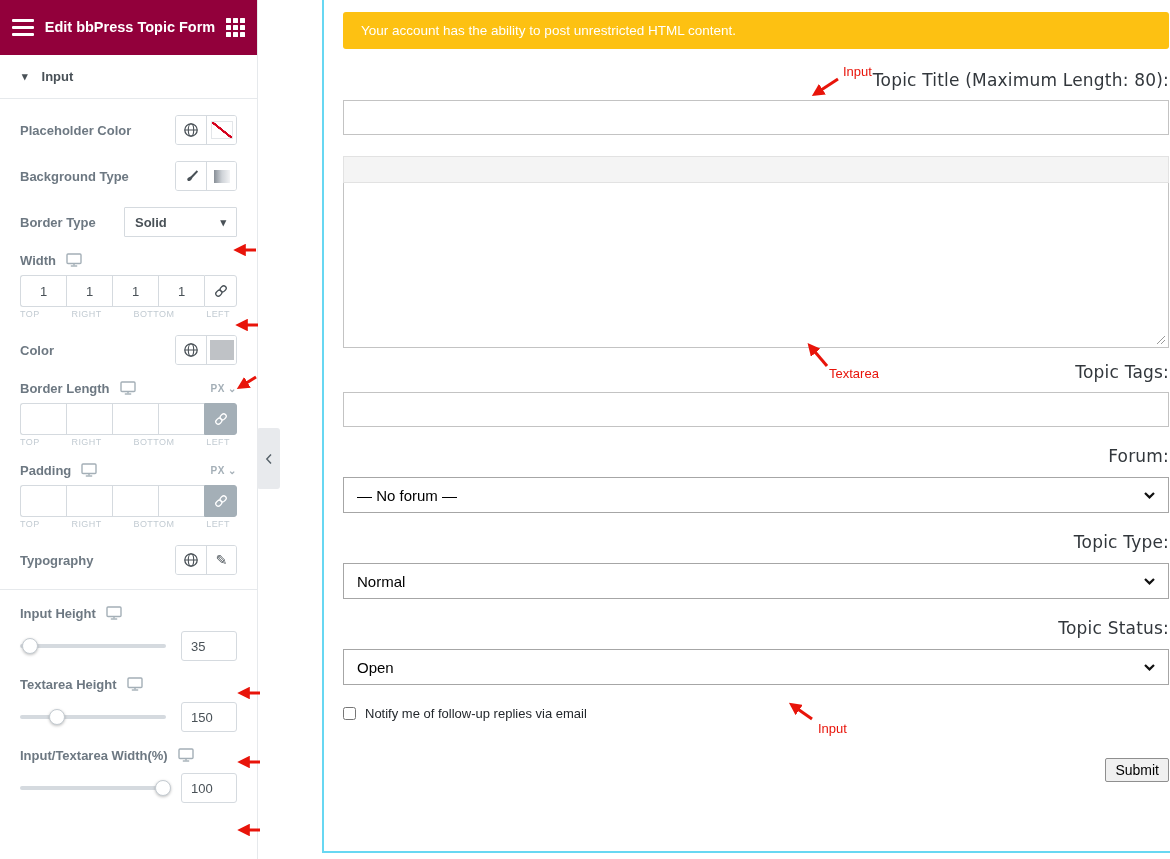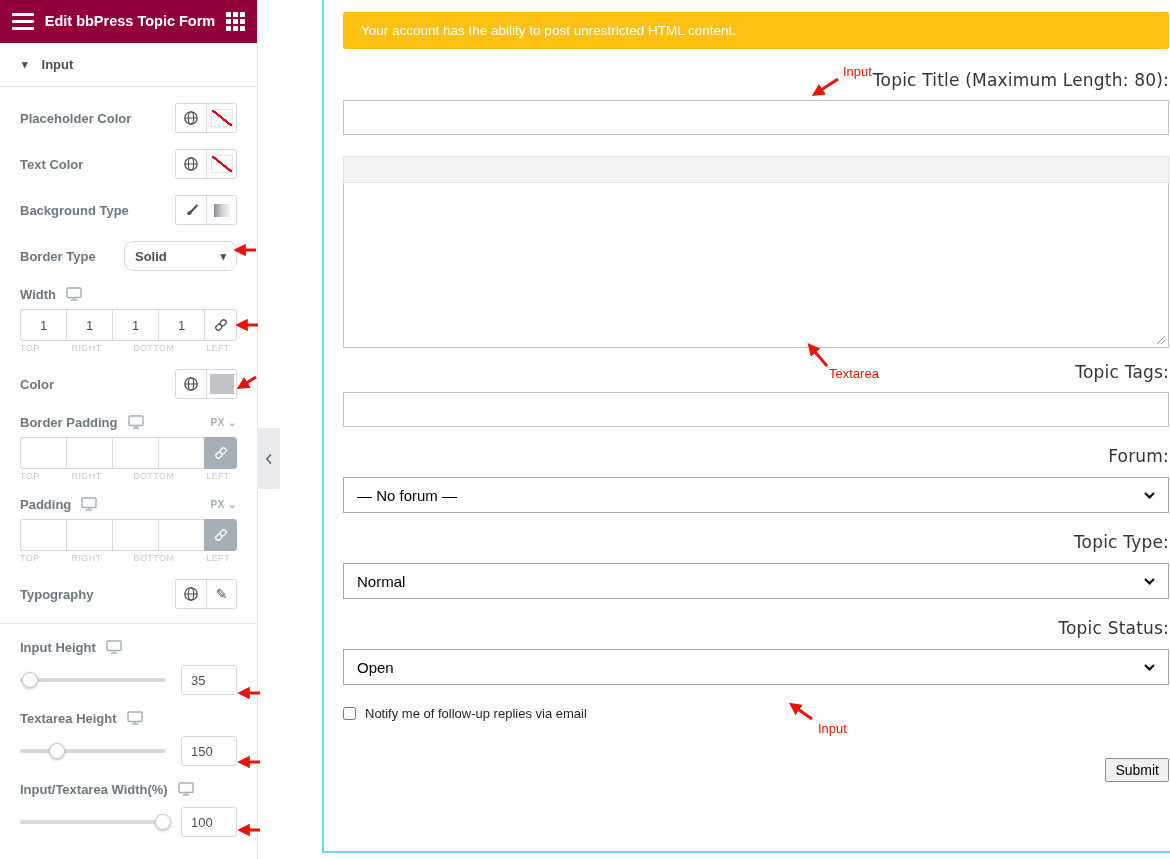--- a/index.html
+++ b/index.html
@@ -8,21 +8,21 @@
     position:relative; overflow:hidden; background:#fff;
     font-family:"Liberation Sans", sans-serif;
   }
 
   
   .panel {
     position:absolute; left:0; top:0; width:258px; height:859px;
     background:#fff; border-right:1px solid #e6e9ec;
   }
   .panel-header {
-    height:43px; background:#92003b; color:#fff;
+    height:55px; background:#92003b; color:#fff;
     display:flex; align-items:center; padding:0 12px;
   }
   .hamburger { width:22px; display:flex; flex-direction:column; gap:4px; cursor:pointer; }
   .hamburger i { display:block; height:3px; background:#fff; border-radius:1px; }
   .panel-title {
     flex:1; text-align:center; font-size:14.5px; font-weight:700;
     line-height:1.25; padding:0 4px;
   }
   .apps-grid { width:19px; height:19px; display:grid; grid-template-columns:repeat(3,1fr); gap:2.5px; cursor:pointer; }
   .apps-grid i { background:#fff; border-radius:0.5px; }
@@ -49,21 +49,21 @@
   .icon-btn + .icon-btn { border-left:1px solid #d5dadf; }
   .swatch-none {
     width:22px; height:18px; border:1px solid #e3e6e9; background:
       linear-gradient(to top right, rgba(0,0,0,0) 45%, #d5021d 46%, #d5021d 54%, rgba(0,0,0,0) 55%), #fff;
   }
   .swatch-gray { width:24px; height:20px; background:#bfc2c6; }
   .gradient-chip { width:16px; height:13px; background:linear-gradient(90deg,#878e96,#cfd3d8,#f2f3f5); }
   .pencil-glyph { font-size:14px; color:#495157; font-family:"DejaVu Sans", sans-serif; }
 
   .mini-select {
-    width:113px; height:30px; border:1px solid #d5dadf; border-radius:9px;
+    width:113px; height:30px; border:1px solid #d5dadf; border-radius:1px;
     display:flex; align-items:center; justify-content:space-between;
     padding:0 10px; font-size:13px; color:#495157; cursor:pointer; background:#fff;
   }
   .mini-select .caret-down { color:#495157; }
 
   .dims { display:flex; margin:6px 20px 0; }
   .dims input {
     flex:1; width:0; height:32px; border:1px solid #d5dadf; border-right:none;
     text-align:center; font-size:13px; color:#495157; outline:none;
     font-family:"Liberation Sans", sans-serif;
@@ -208,35 +208,20 @@
             <ellipse cx="8" cy="8" rx="2.7" ry="6.2" fill="none" stroke="#495157" stroke-width="1.1"></ellipse>
             <line x1="1.8" y1="8" x2="14.2" y2="8" stroke="#495157" stroke-width="1.1"></line>
           </svg>
       </span>
       <span class="icon-btn">
           <span class="swatch-none"></span>
         </span>
     </span>
   </div>
 
-  <div class="ctrl-row">
-    <span class="ctrl-label">Text Color</span>
-    <span class="btn-group">
-      <span class="icon-btn">
-        <svg width="16" height="16" viewBox="0 0 16 16">
-            <circle cx="8" cy="8" r="6.2" fill="none" stroke="#495157" stroke-width="1.3"></circle>
-            <ellipse cx="8" cy="8" rx="2.7" ry="6.2" fill="none" stroke="#495157" stroke-width="1.1"></ellipse>
-            <line x1="1.8" y1="8" x2="14.2" y2="8" stroke="#495157" stroke-width="1.1"></line>
-          </svg>
-      </span>
-      <span class="icon-btn">
-          <span class="swatch-none"></span>
-        </span>
-    </span>
-  </div>
 
   <div class="ctrl-row">
     <span class="ctrl-label">Background Type</span>
     <span class="btn-group">
       <span class="icon-btn">
         <svg width="15" height="15" viewBox="0 0 16 16">
             <path d="M13.6,1.2 L7.4,7.6 C6.2,8.8 4.6,8.3 3.7,10 C2.9,11.5 4,13.1 5.7,12.9 C7.7,12.6 8.2,10.9 9,9.4 L15,3 Z" fill="#495157"></path>
           </svg>
       </span>
       <span class="icon-btn">
@@ -296,21 +281,21 @@
           </svg>
       </span>
       <span class="icon-btn">
           <span class="swatch-gray"></span>
         </span>
     </span>
   </div>
 
   <div class="ctrl-row" style="margin-top:14px; min-height:18px;">
     <span class="ctrl-label">
-      <span>Border Padding</span>
+      <span>Border Length</span>
       <svg width="16" height="14" viewBox="0 0 16 14">
           <rect x="1" y="1" width="14" height="9.5" rx="1" fill="none" stroke="#a4afb7" stroke-width="1.4"></rect>
           <line x1="8" y1="10.5" x2="8" y2="12.4" stroke="#a4afb7" stroke-width="1.4"></line>
           <line x1="4.8" y1="13" x2="11.2" y2="13" stroke="#a4afb7" stroke-width="1.4"></line>
         </svg>
     </span>
     <span class="unit"><span>PX</span> <span>⌄</span></span>
   </div>
   <div class="dims">
     <input style="">

